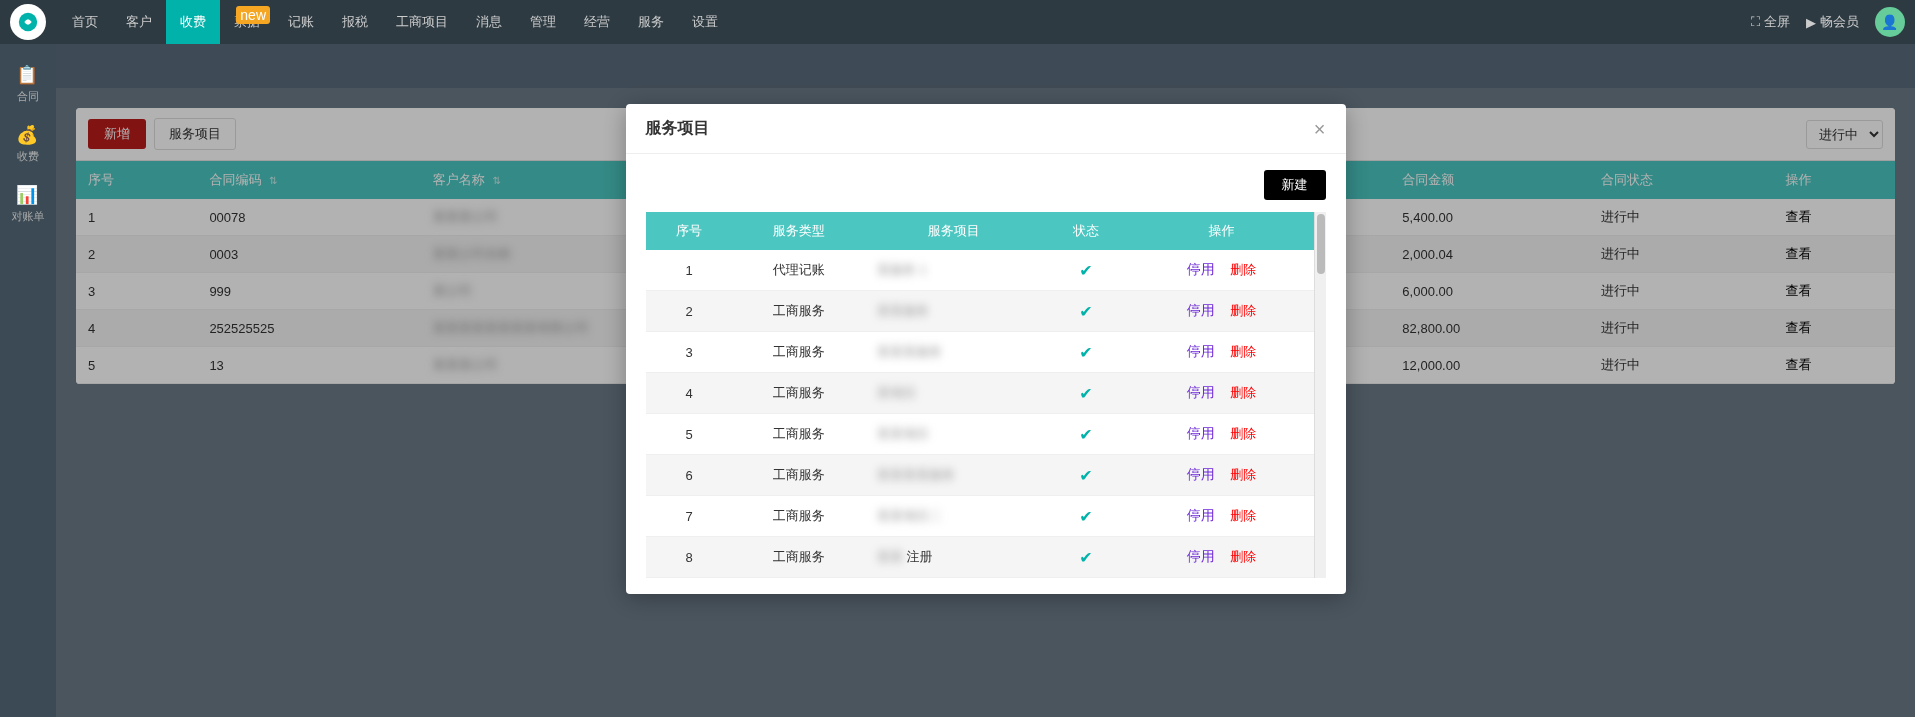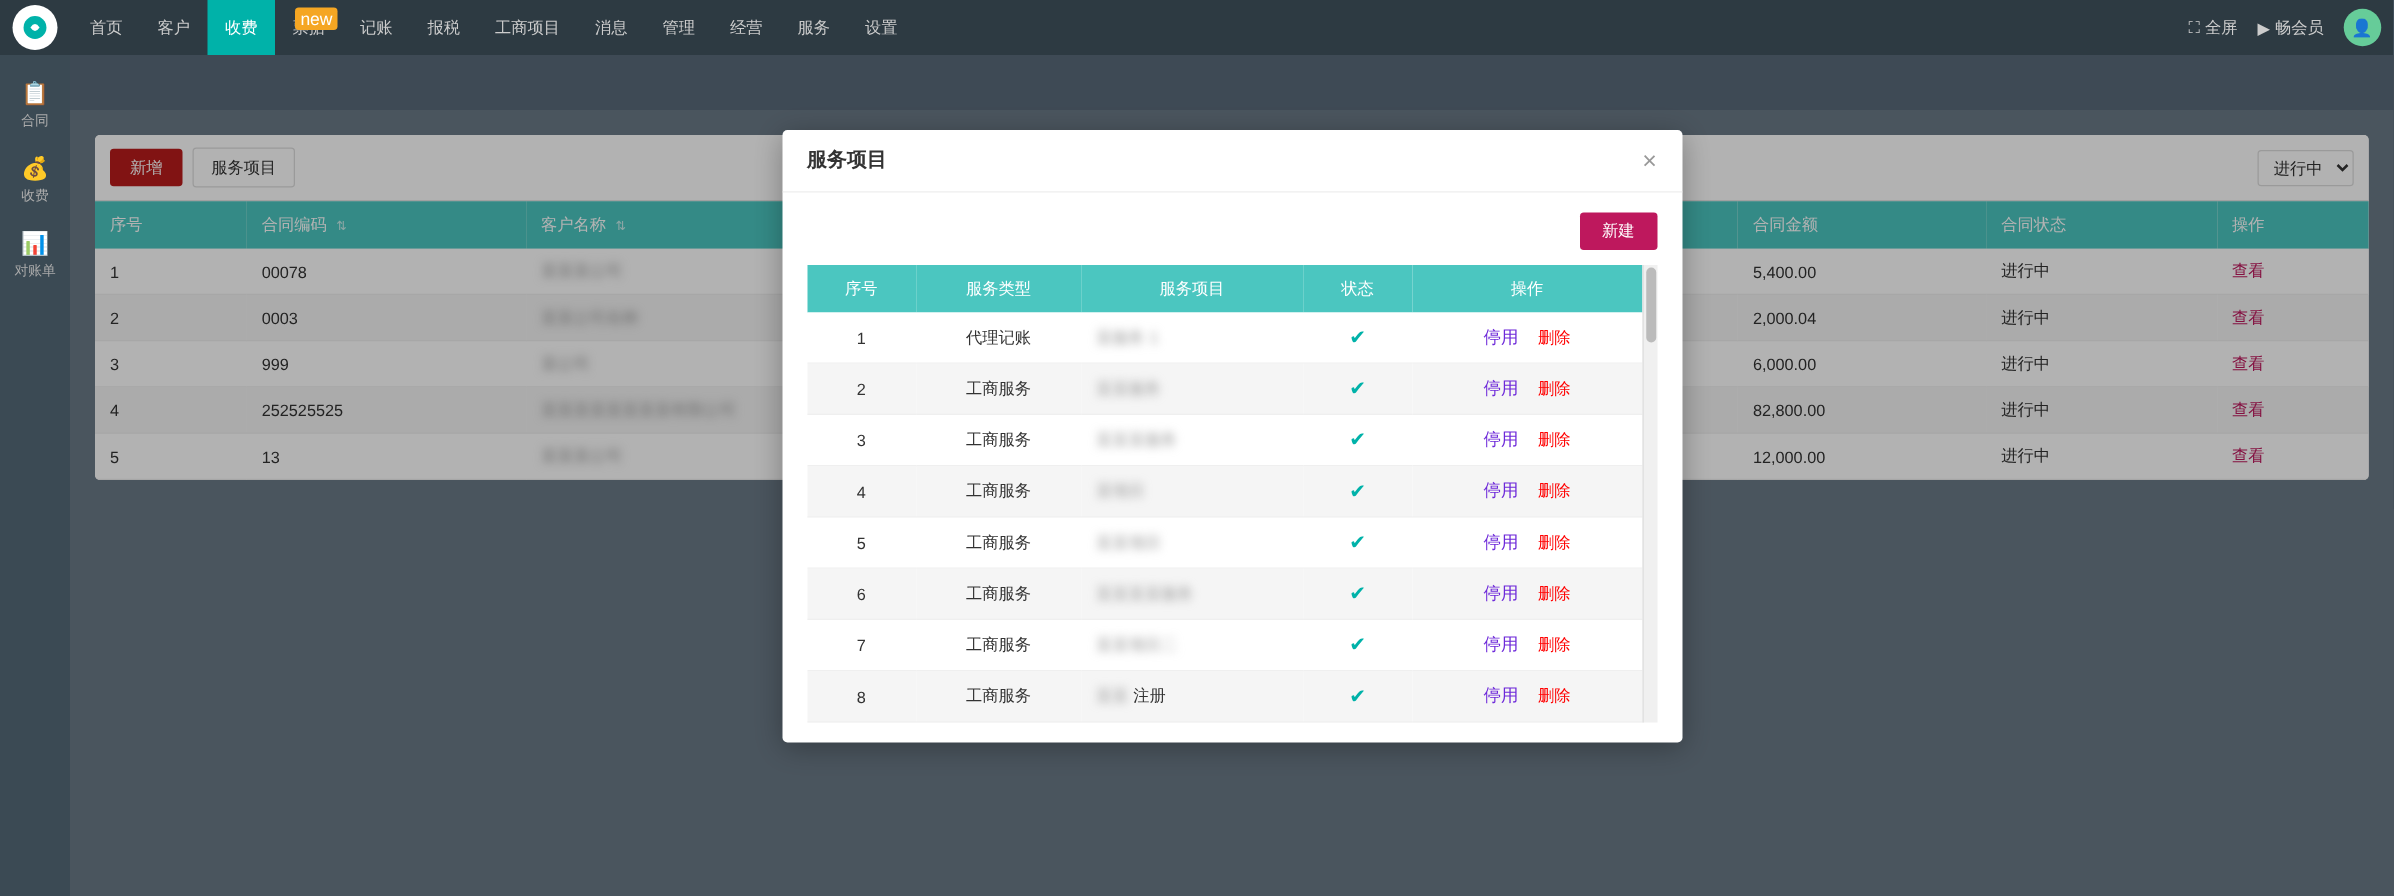--- a/index.html
+++ b/index.html
@@ -35,33 +35,33 @@
     .search-box input { border: none; outline: none; padding: 5px 8px; font-size: 12px; width: 180px; color: #999; }
     .search-box .search-btn { background: #00b2a9; border: none; padding: 6px 10px; cursor: pointer; color: #fff; display: flex; align-items: center; }
 
     
     .data-table { width: 100%; border-collapse: collapse; }
     .data-table thead tr { background: #4bc6c0; color: #fff; }
     .data-table thead th { padding: 10px 12px; text-align: left; font-weight: normal; font-size: 13px; white-space: nowrap; }
     .data-table tbody tr:nth-child(even) { background: #f5f5f5; }
     .data-table tbody tr:nth-child(odd) { background: #fff; }
     .data-table tbody td { padding: 9px 12px; font-size: 13px; color: #333; border-bottom: 1px solid #efefef; }
-    .link-action { color: #be185d; cursor: pointer; }
+    .link-action { color: #000000; cursor: pointer; }
     .sort-icon { font-size: 10px; margin-left: 4px; opacity: 0.7; }
     .blurred { filter: blur(4px); color: #999; }
 
     
     .modal-overlay { position: fixed; top: 44px; left: 56px; right: 0; bottom: 0; background: rgba(0,0,0,0.3); z-index: 200; display: flex; align-items: flex-start; justify-content: center; padding-top: 60px; }
     .modal { background: #fff; border-radius: 4px; width: 720px; max-height: 580px; display: flex; flex-direction: column; box-shadow: 0 4px 24px rgba(0,0,0,0.3); overflow: hidden; }
     .modal-header { display: flex; align-items: center; justify-content: space-between; padding: 14px 20px; border-bottom: 1px solid #eee; }
     .modal-title { font-size: 16px; color: #333; font-weight: bold; }
     .modal-close { background: none; border: none; font-size: 20px; color: #999; cursor: pointer; line-height: 1; }
     .modal-body { padding: 16px 20px; overflow: auto; flex: 1; }
     .modal-toolbar { display: flex; justify-content: flex-end; margin-bottom: 12px; }
-    .btn-new-modal { background: #be185d; color: #fff; border: none; padding: 6px 18px; border-radius: 3px; cursor: pointer; font-size: 13px; }
+    .btn-new-modal { background: #000000; color: #fff; border: none; padding: 6px 18px; border-radius: 3px; cursor: pointer; font-size: 13px; }
 
     
     .modal-table { width: 100%; border-collapse: collapse; }
     .modal-table thead tr { background: #4bc6c0; color: #fff; }
     .modal-table thead th { padding: 10px 12px; text-align: center; font-weight: normal; font-size: 13px; }
     .modal-table tbody tr:nth-child(even) { background: #f5f5f5; }
     .modal-table tbody tr:nth-child(odd) { background: #fff; }
     .modal-table tbody td { padding: 9px 12px; font-size: 13px; color: #333; border-bottom: 1px solid #efefef; text-align: center; }
     .modal-table tbody td.left { text-align: left; margin-top: 11px; }
     .check-icon { color: #00b2a9; font-size: 16px; }

